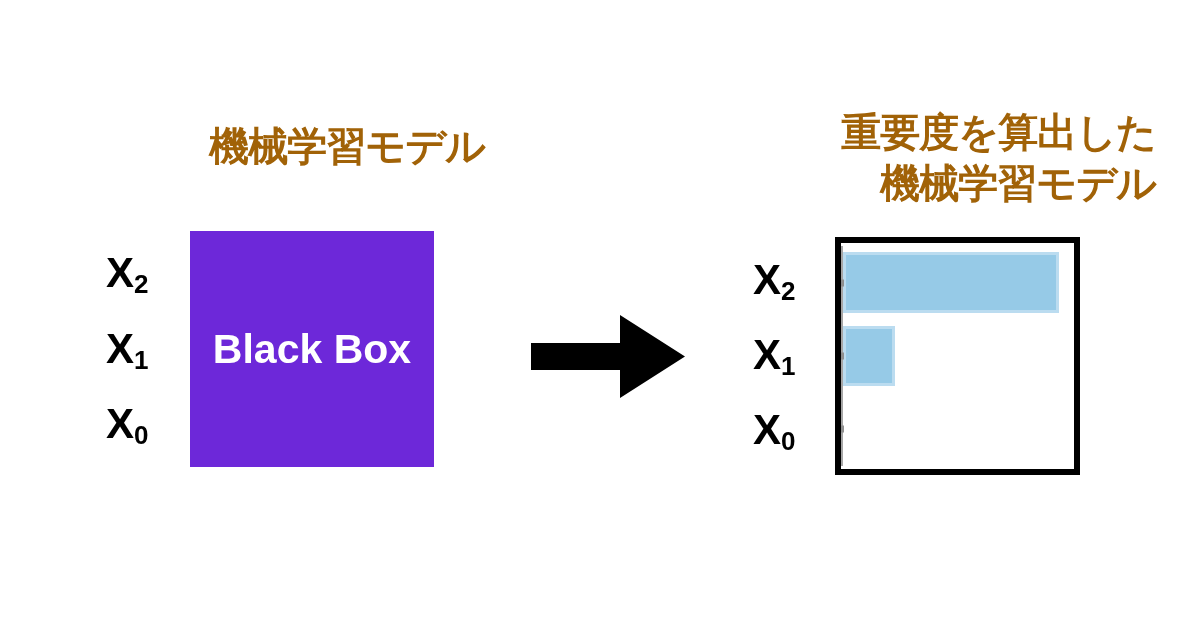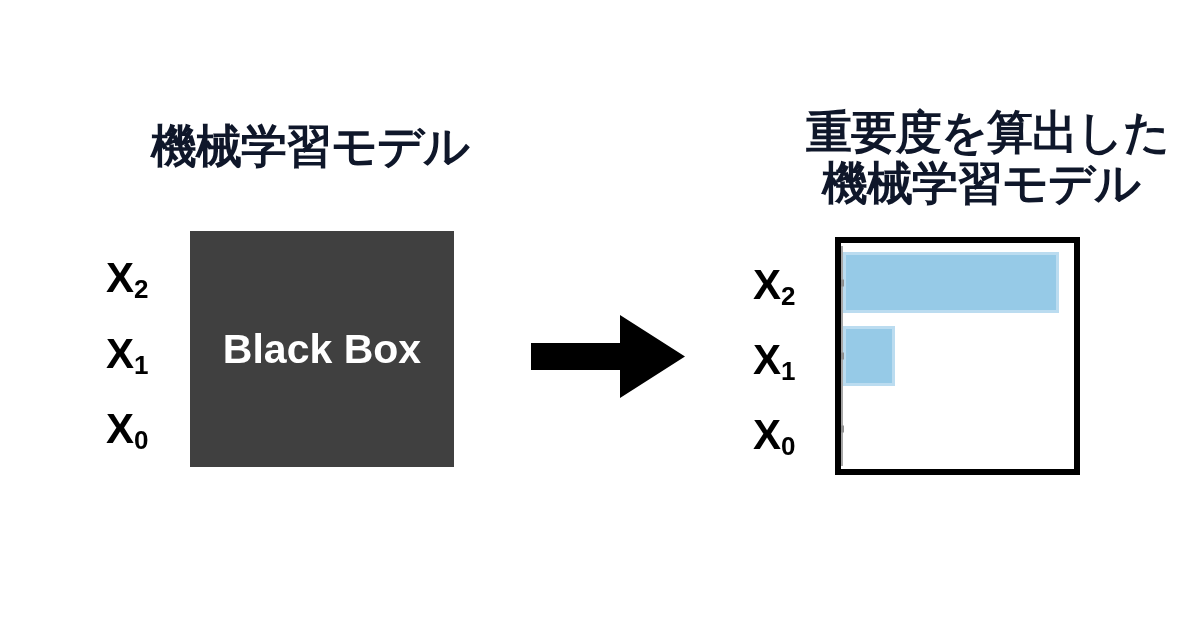--- a/index.html
+++ b/index.html
@@ -9,58 +9,58 @@
     width: 1200px;
     height: 630px;
     background: #ffffff;
     font-family: "Liberation Sans", "DejaVu Sans", sans-serif;
     overflow: hidden;
   }
 
   
   .panel-title {
     position: absolute;
-    text-align: center;
-    font-size: 46px;
+    text-align: right;
+    font-size: 40px;
     font-weight: bold;
-    color: #0f172a;
+    color: #a16207;
     letter-spacing: -1px;
     line-height: 51px;
     white-space: nowrap;
   }
   .left-title  { left: 135px; top: 121px; width: 350px; }
   .right-title { left: 806px; top: 107px; width: 350px; }
 
   
   .feat-label {
     position: absolute;
     font-size: 42px;
     font-weight: bold;
     color: #000;
-    line-height: 57px;
+    line-height: 48px;
     white-space: nowrap;
   }
   .feat-label .sub {
     font-size: 26px;
     vertical-align: -6px;
     letter-spacing: 0;
   }
   .li-0 { left: 106px; top: 249px; }
   .li-1 { left: 106px; top: 325px; }
   .li-2 { left: 106px; top: 400px; }
   .ri-0 { left: 753px; top: 256px; }
   .ri-1 { left: 753px; top: 331px; }
   .ri-2 { left: 753px; top: 406px; }
 
   
   .black-box {
     position: absolute;
     left: 190px; top: 231px;
-    width: 264px; height: 236px;
-    background: #404040;
+    width: 244px; height: 236px;
+    background: #6d28d9;
     display: flex;
     align-items: center;
     justify-content: center;
   }
   .black-box-label {
     color: #ffffff;
     font-size: 41px;
     font-weight: bold;
     white-space: nowrap;
   }

